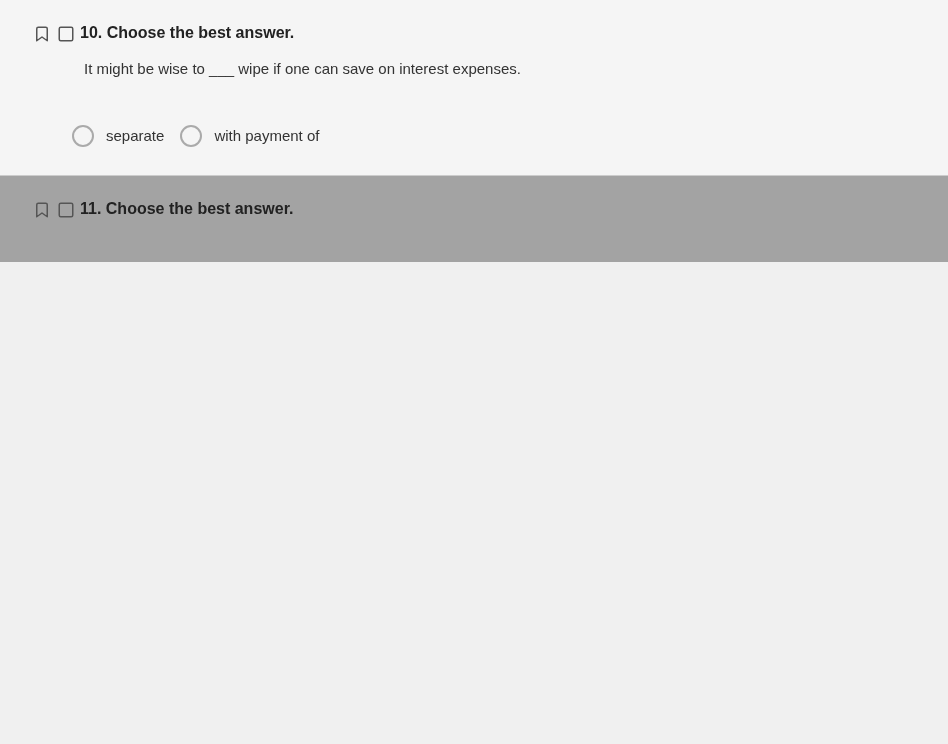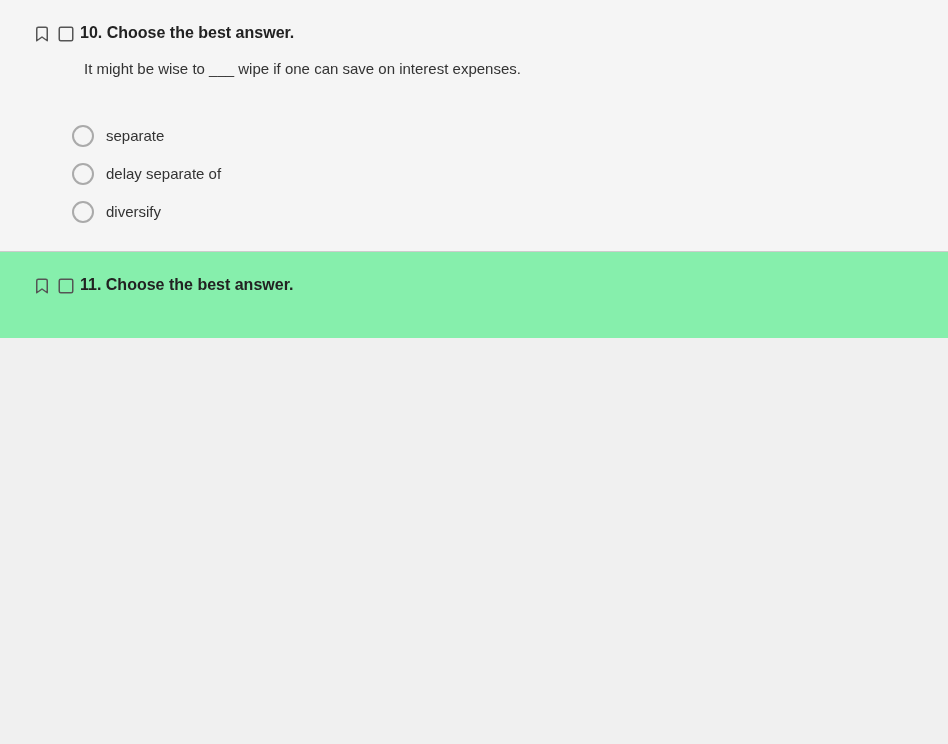--- a/index.html
+++ b/index.html
@@ -77,21 +77,21 @@
       color: #333;
       margin-left: 52px;
       margin-bottom: 18px;
       line-height: 1.5;
     }
 
     .options-list {
       list-style: none;
       margin-left: 40px;
       display: flex;
-      flex-direction: column;
+      flex-direction: row;
       gap: 16px;
       margin-top: 44px;
     }
 
     .option-item {
       display: flex;
       align-items: center;
       gap: 12px;
       font-size: 15px;
       color: #333;
@@ -103,21 +103,21 @@
       height: 22px;
       border: 2px solid #aaaaaa;
       border-radius: 50%;
       flex-shrink: 0;
       background: transparent;
       display: inline-block;
       cursor: pointer;
     }
 
     .second-block {
-      background: #86efac;
+      background: #a3a3a3;
       padding: 24px 32px 28px 32px;
       margin-top: 0;
     }
   </style>
 </head>
 <body>
 
 <div class="page">
 
   <div class="question-block">
@@ -140,25 +140,21 @@
 
     <div class="question-text">It might be wise to ___ wipe if one can save on interest expenses.</div>
 
     <ul class="options-list">
       <li class="option-item">
         <span class="radio-circle"></span>
         <span>separate</span>
       </li>
       <li class="option-item">
         <span class="radio-circle"></span>
-        <span>delay separate of</span>
-      </li>
-      <li class="option-item">
-        <span class="radio-circle"></span>
-        <span>diversify</span>
+        <span>with payment of</span>
       </li>
     </ul>
   </div>
 
   <hr class="divider">
 
   <div class="second-block">
     <div class="question-header">
       <span class="icon-bookmark">
         <svg viewBox="0 0 24 24" fill="none" stroke="#555" stroke-width="2" stroke-linecap="round" stroke-linejoin="round">

